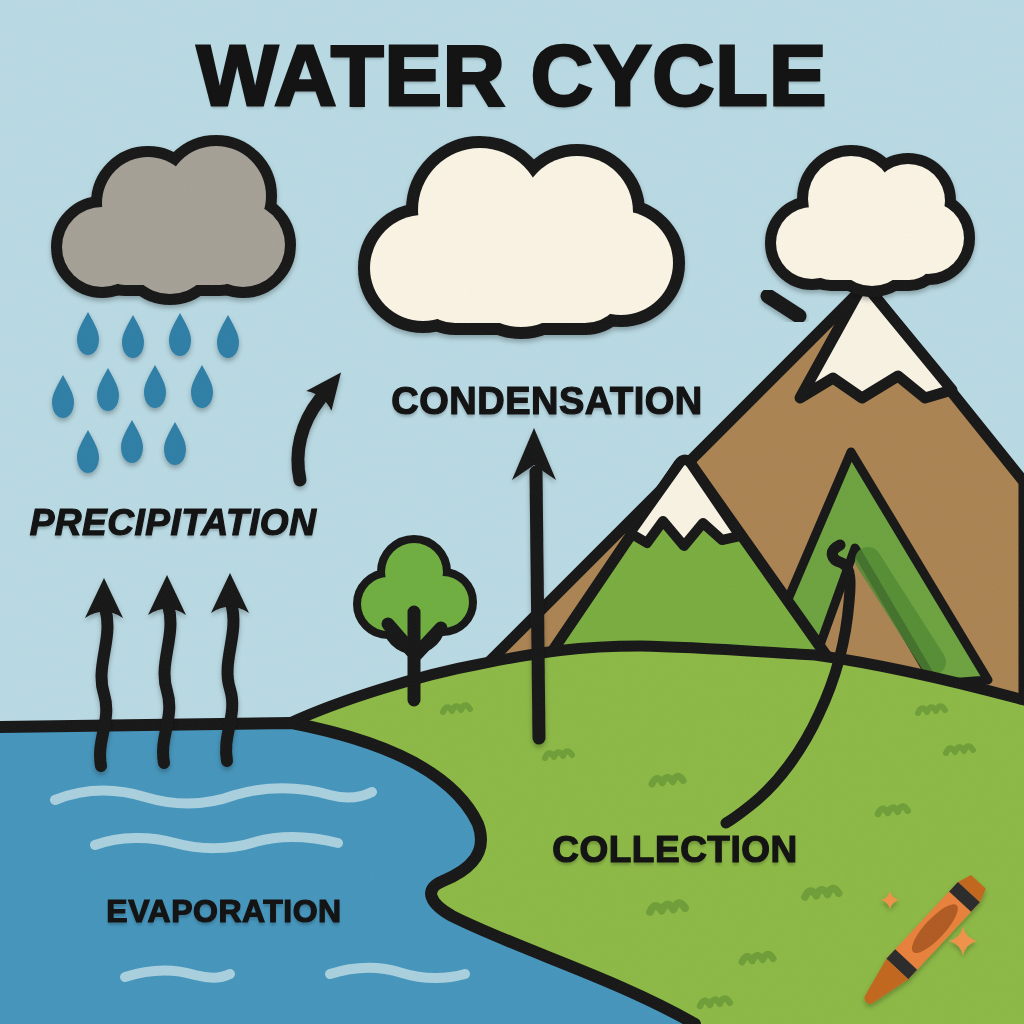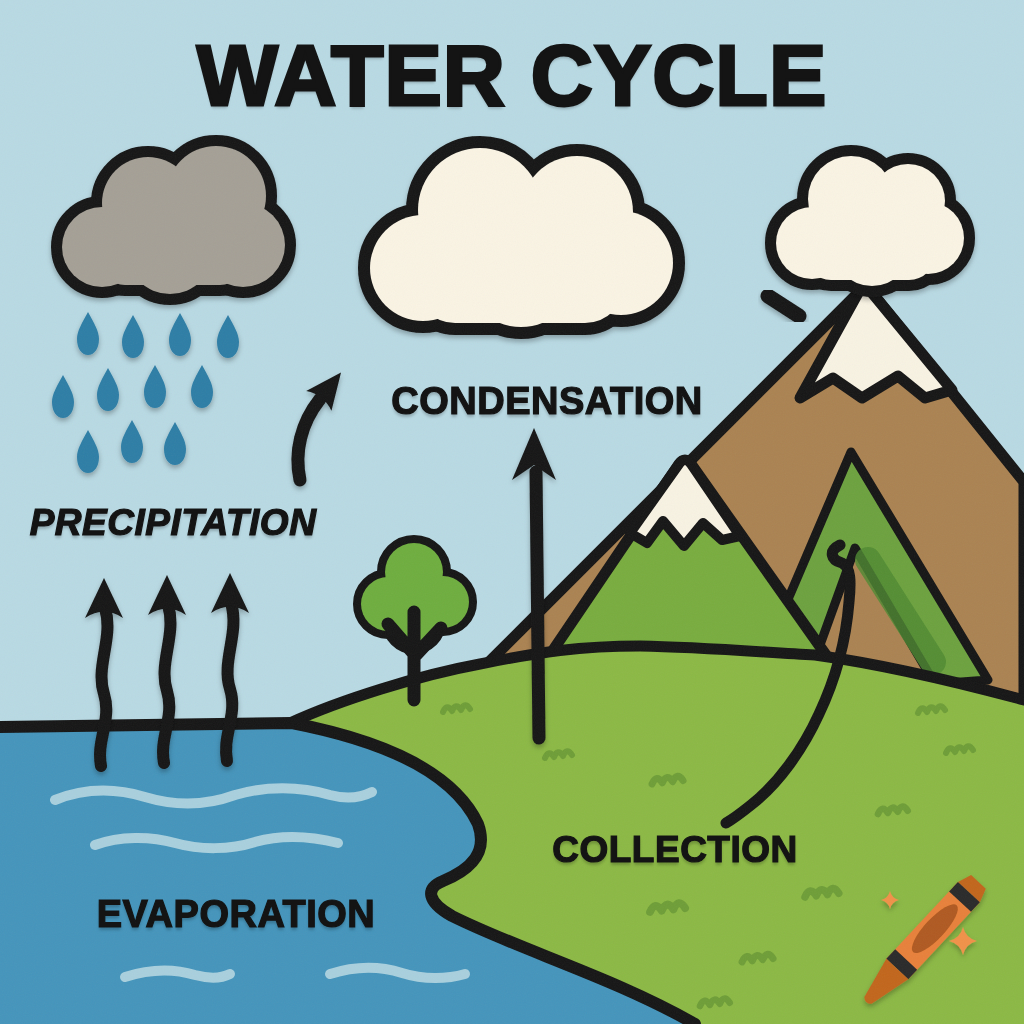--- a/index.html
+++ b/index.html
@@ -5,21 +5,21 @@
   html,body{margin:0;padding:0;background:#ffffff;}
   #stage{position:relative;width:1024px;height:1024px;overflow:hidden;font-family:"Liberation Sans",sans-serif;}
   #stage svg{position:absolute;left:0;top:0;}
   .lbl{position:absolute;font-weight:bold;color:#141414;text-align:center;
        letter-spacing:.5px;text-shadow:0 3px 3px rgba(0,0,0,.22);
        -webkit-text-stroke:1.2px #141414;white-space:nowrap;}
   #title{left:0;top:26px;width:1024px;font-size:86px;letter-spacing:1px;-webkit-text-stroke:3px #141414;}
   #lbl-precip{left:20px;top:502px;width:306px;font-size:37px;font-style:italic;}
   #lbl-cond{left:382px;top:380px;width:330px;font-size:38px;}
   #lbl-coll{left:527px;top:829px;width:250px;font-size:37px;margin-left:23px;}
-  #lbl-evap{left:90px;top:893px;width:292px;font-size:38px;}
+  #lbl-evap{left:78px;top:893px;width:292px;font-size:32px;}
 </style>
 </head>
 <body>
 
 <div id="stage">
 
 <svg width="1024" height="1024" viewBox="0 0 1024 1024">
   <defs>
     <filter id="soft" x="-30%" y="-30%" width="160%" height="160%">
       <feDropShadow dx="0" dy="3" stdDeviation="2.5" flood-color="#000000" flood-opacity="0.28"></feDropShadow>

